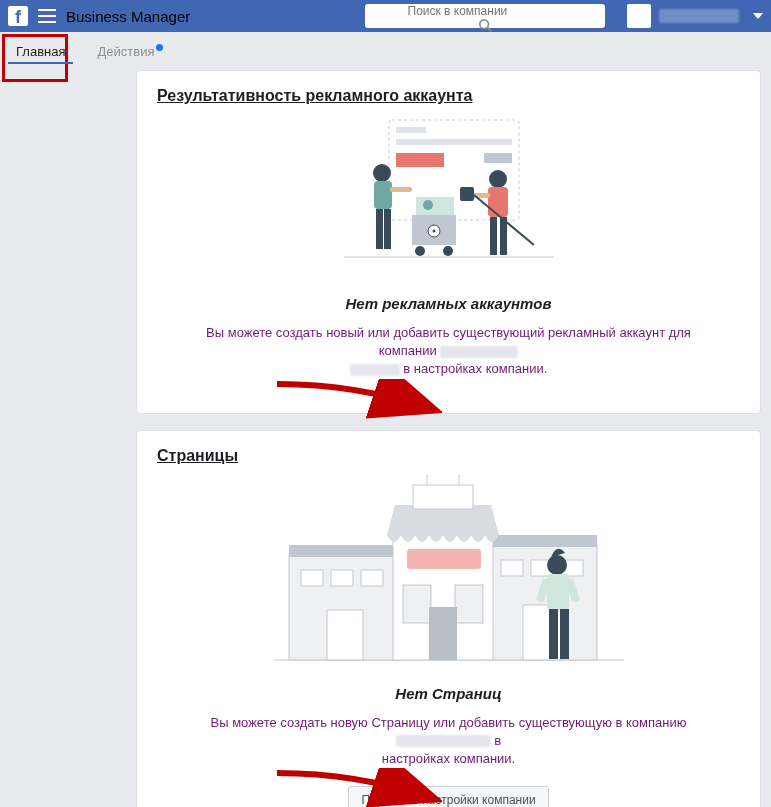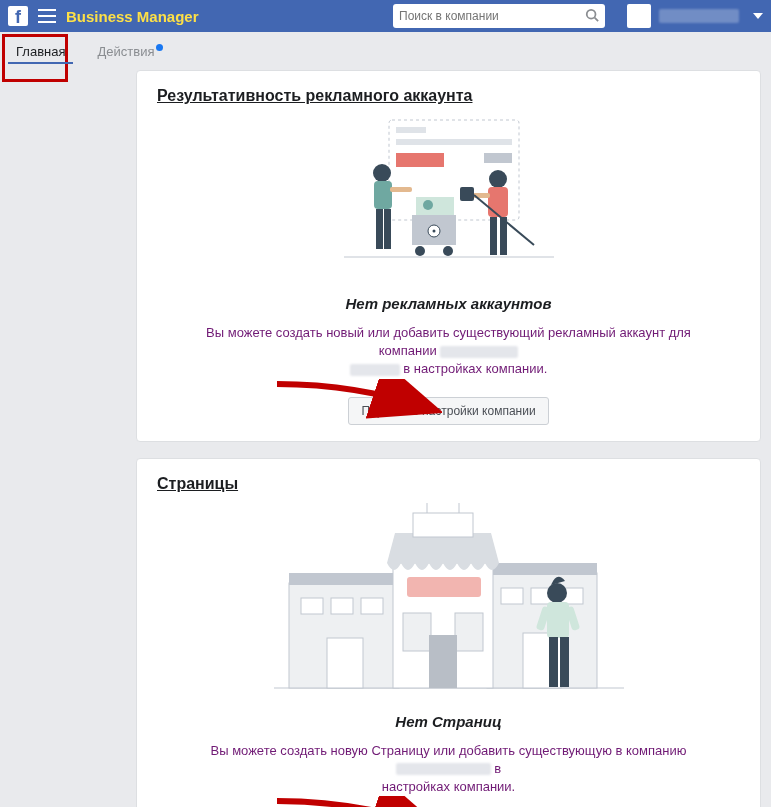--- a/index.html
+++ b/index.html
@@ -3,23 +3,23 @@
 <meta charset="utf-8">
 <style>
   * { box-sizing: border-box; margin: 0; padding: 0; }
   body { font-family: Helvetica, Arial, sans-serif; background: #e9eaed; width: 771px; height: 807px; overflow: hidden; font-size: 14px; color: #1c1e21; }
 
   
   .navbar { background: #4267b2; height: 32px; display: flex; align-items: center; padding: 0 8px; gap: 10px; }
   .fb-logo { width: 20px; height: 20px; background: #fff; color: #4267b2; display: flex; align-items: flex-end; justify-content: center; font-weight: bold; font-size: 18px; line-height: 1; border-radius: 2px; }
   .hamburger { width: 18px; height: 14px; display: flex; flex-direction: column; justify-content: space-between; cursor: pointer; }
   .hamburger span { height: 2px; background: #fff; width: 100%; }
-  .brand { color: #fde047; font-weight: bold; font-size: 15px; }
+  .brand { color: #000000; font-weight: normal; font-size: 15px; }
   .spacer { flex: 1; }
-  .search-wrap { width: 212px; height: 24px; background: #fff; border-radius: 3px; display: flex; align-items: center; padding: 0 6px; }
+  .search-wrap { width: 240px; height: 24px; background: #fff; border-radius: 3px; display: flex; align-items: center; padding: 0 6px; flex-direction: column; }
   .search-wrap input { border: none; outline: none; flex: 1; font-size: 12px; }
   .search-icon { color: #8a8d91; font-size: 14px; }
   .user-box { display: flex; align-items: center; gap: 8px; margin-left: 12px; }
   .user-avatar { width: 24px; height: 24px; background: #fff; border-radius: 2px; }
   .user-name-blur { width: 80px; height: 14px; background: rgba(255,255,255,0.25); border-radius: 2px; filter: blur(1px); }
   .caret-down { width: 0; height: 0; border-left: 5px solid transparent; border-right: 5px solid transparent; border-top: 6px solid #fff; margin-left: 6px; }
 
   
   .tabs-row { height: 38px; display: flex; align-items: stretch; background: #e9eaed; }
   .tab { padding: 0 16px; display: flex; align-items: center; color: #8a8d91; font-size: 13px; cursor: pointer; position: relative; }
@@ -142,21 +142,20 @@
 
     <div class="btn-wrap">
       <svg class="arrow-svg arrow1" viewBox="0 0 170 44">
         <defs>
             <marker id="ah1" markerWidth="12" markerHeight="10" refX="10" refY="5" orient="auto">
               <polygon points="0,0 12,5 0,10" fill="#c00000"></polygon>
             </marker>
           </defs>
         <path d="M5,5 Q85,5 160,30" stroke="#c00000" stroke-width="6" fill="none" marker-end="url(#ah1)"></path>
       </svg>
-      <button class="btn">Перейти в настройки компании</button>
     </div>
   </div>
 
   <div class="card">
     <div class="card-title">Страницы</div>
 
     <div class="illus-wrap">
       <svg class="illus2" viewBox="0 0 360 200">
 
         <line x1="5" y1="185" x2="355" y2="185" stroke="#c1c7d0"></line>

